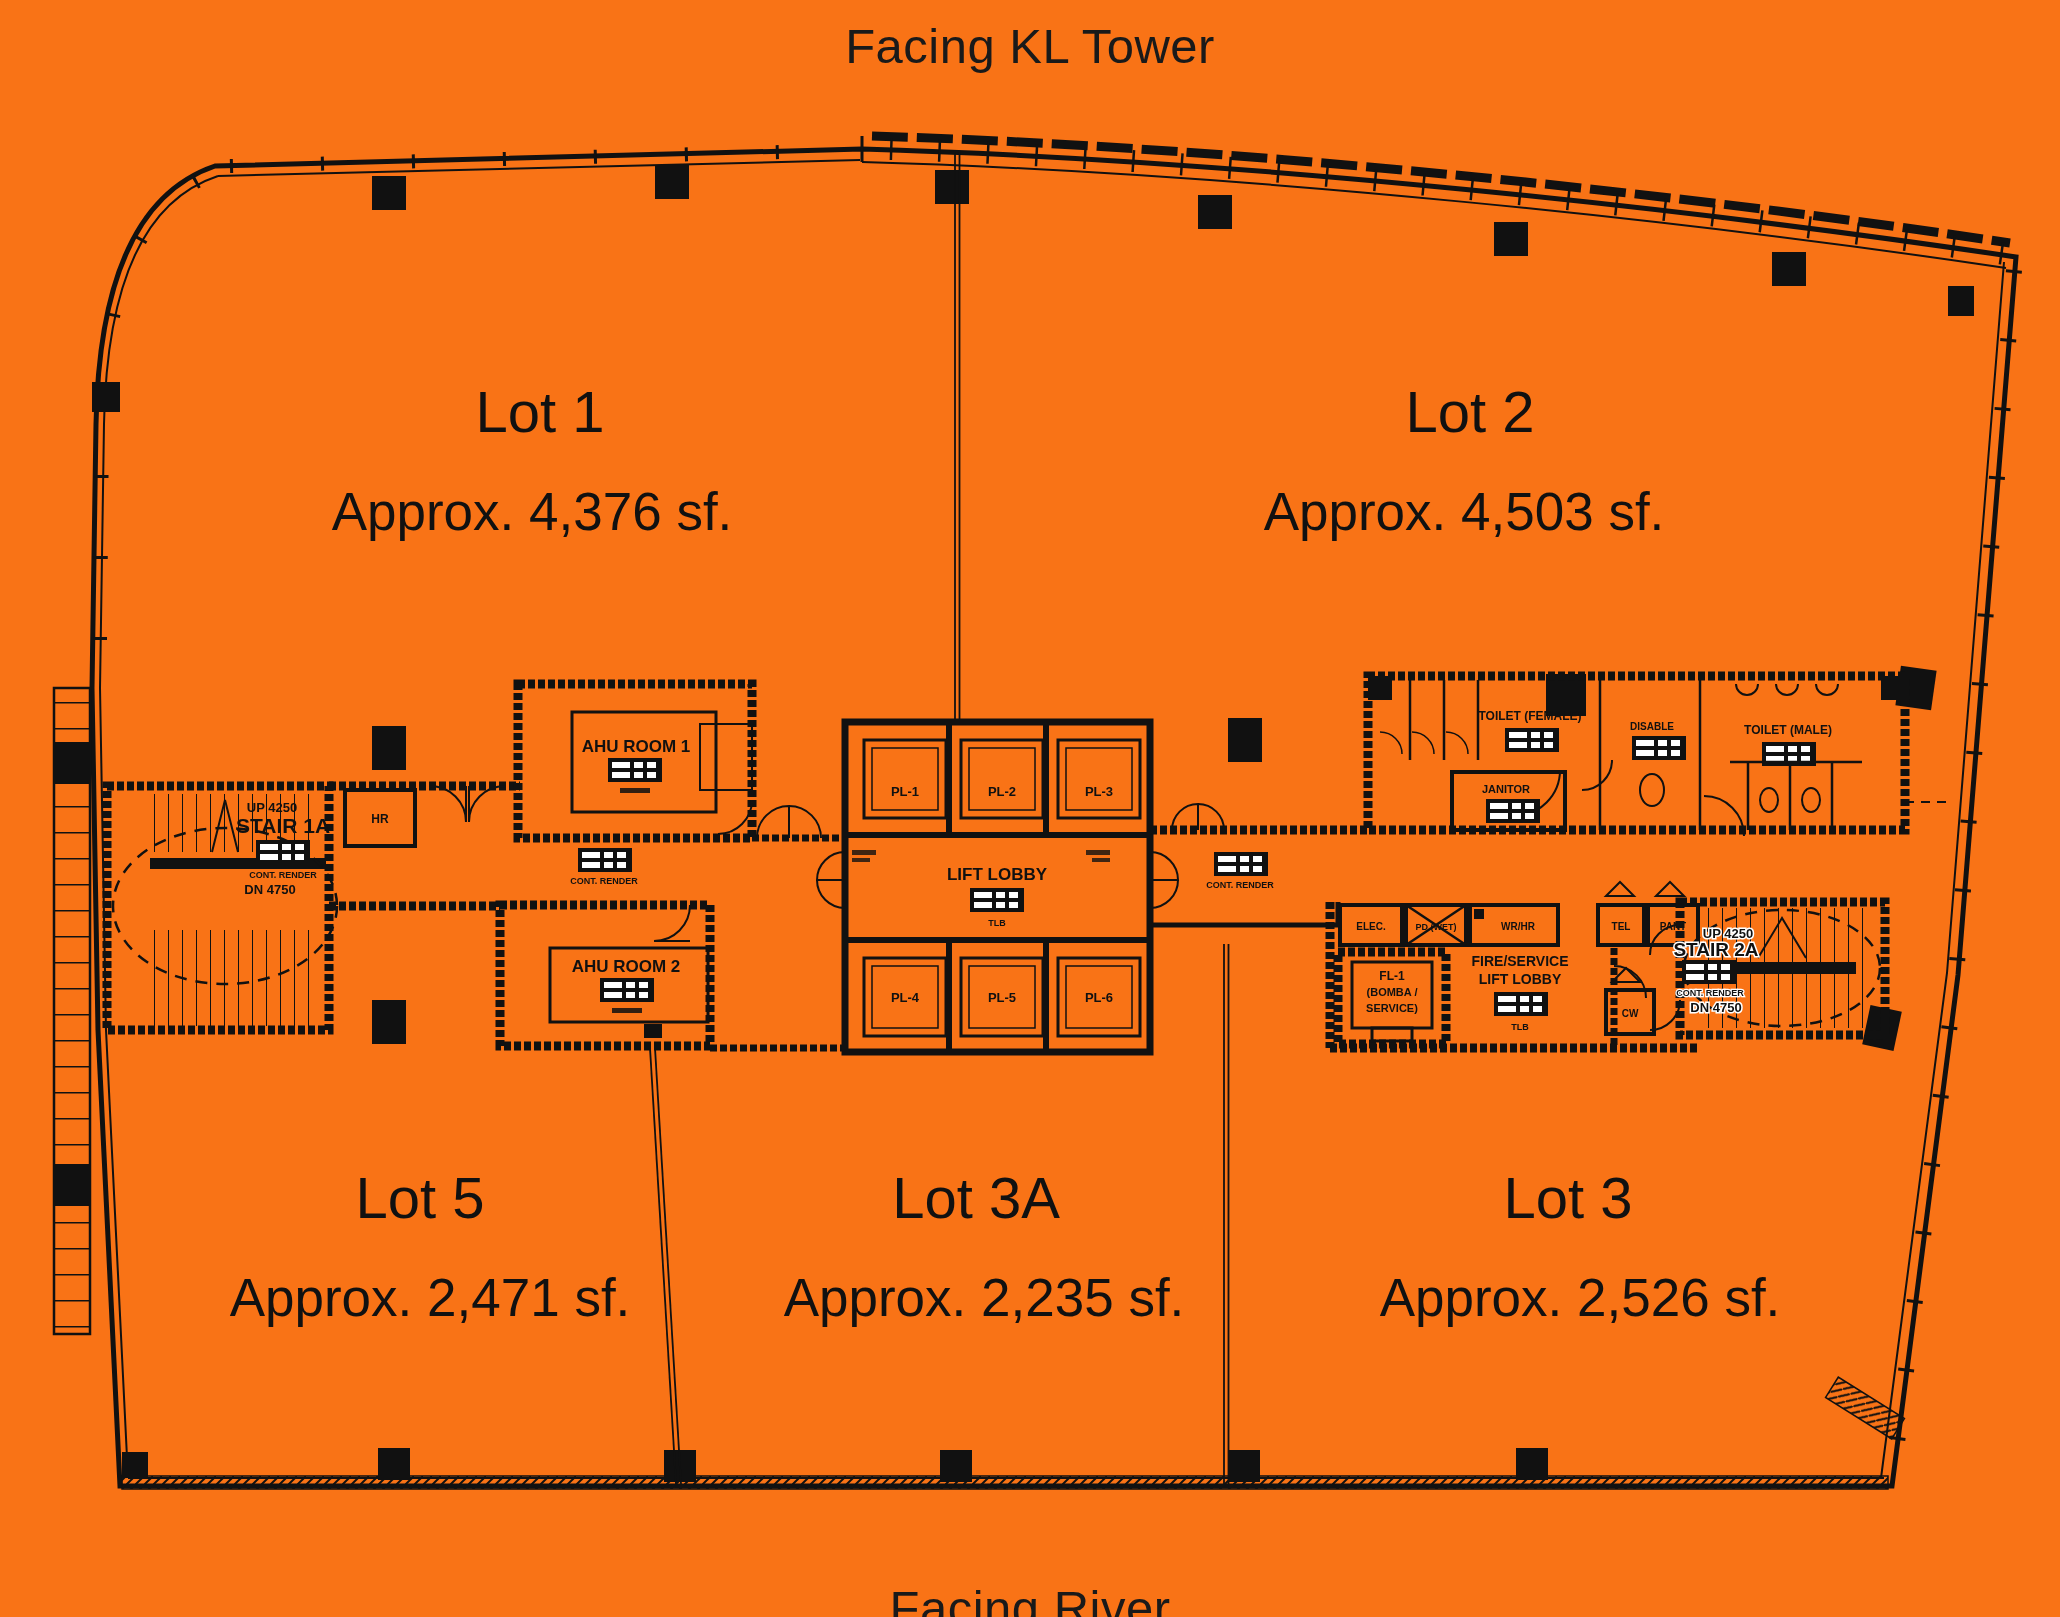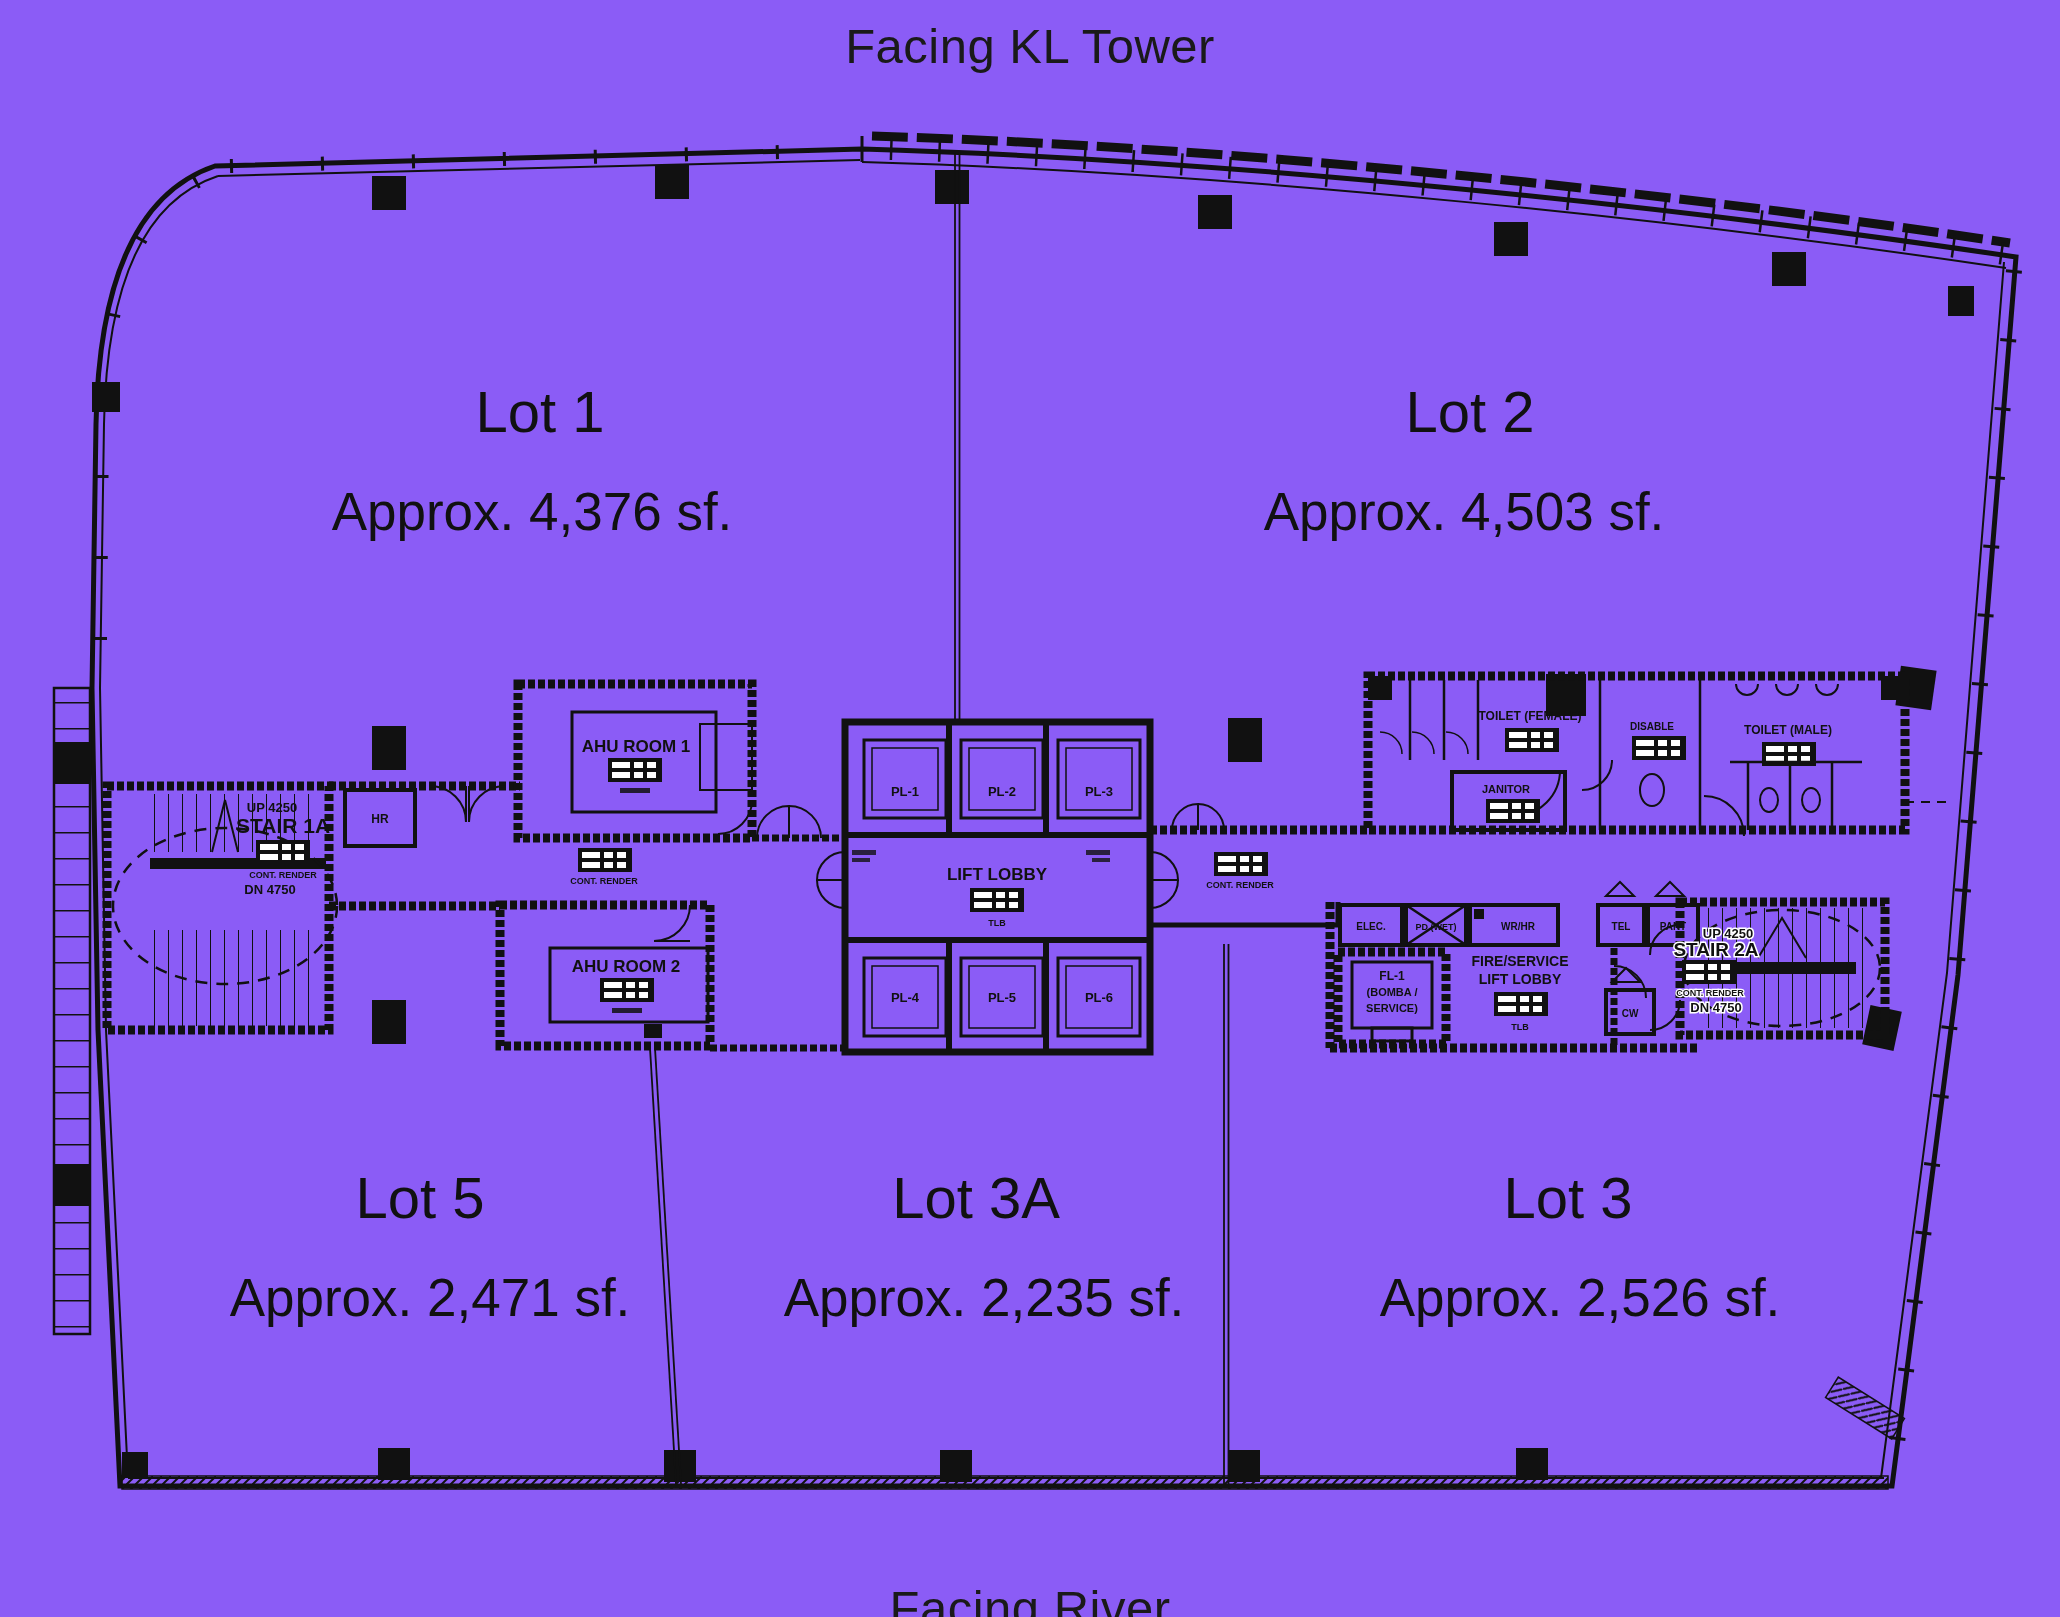--- a/index.html
+++ b/index.html
@@ -1,16 +1,16 @@
 <!DOCTYPE html>
 <html><head>
 <meta charset="utf-8">
 <style>
   html,body{margin:0;padding:0;background:#ffffff;}
-  .canvas{position:relative;width:2060px;height:1617px;background:#8b5cf6;overflow:hidden;
+  .canvas{position:relative;width:2060px;height:1617px;background:#f97316;overflow:hidden;
           font-family:"Liberation Sans", sans-serif;color:#111;}
   .orient{position:absolute;width:100%;text-align:center;font-size:49px;color:#1a1a1a;
           letter-spacing:0.5px;}
   .orient.top{top:18px;}
   .orient.bottom{top:1580px;}
   svg text{font-family:"Liberation Sans", sans-serif;fill:#111;}
   .lotname{font-size:58px;}
   .lotarea{font-size:53px;}
   .roomlbl{font-weight:bold;}
   .wall{stroke:#111;fill:none;stroke-dasharray:7 3;}

